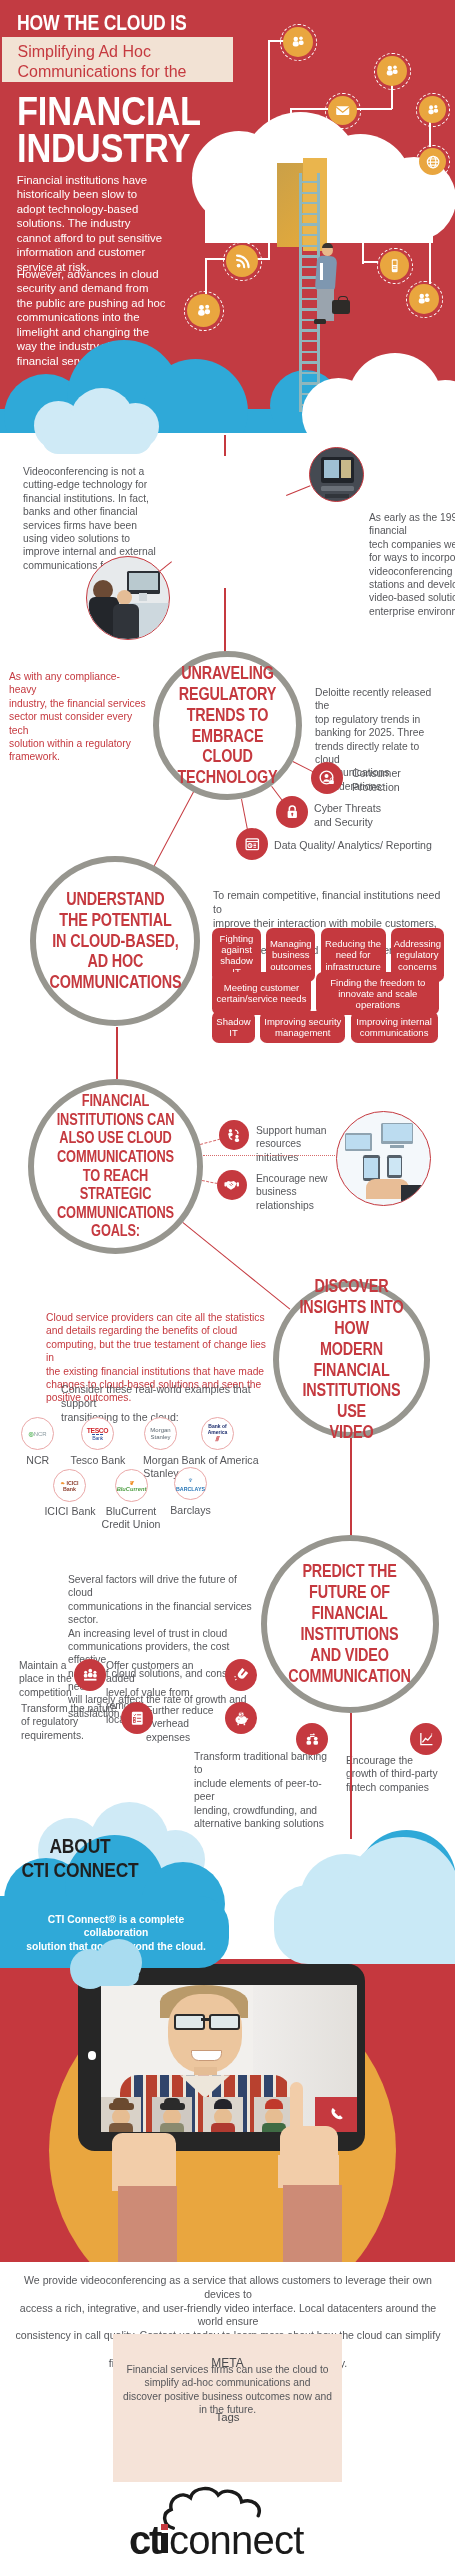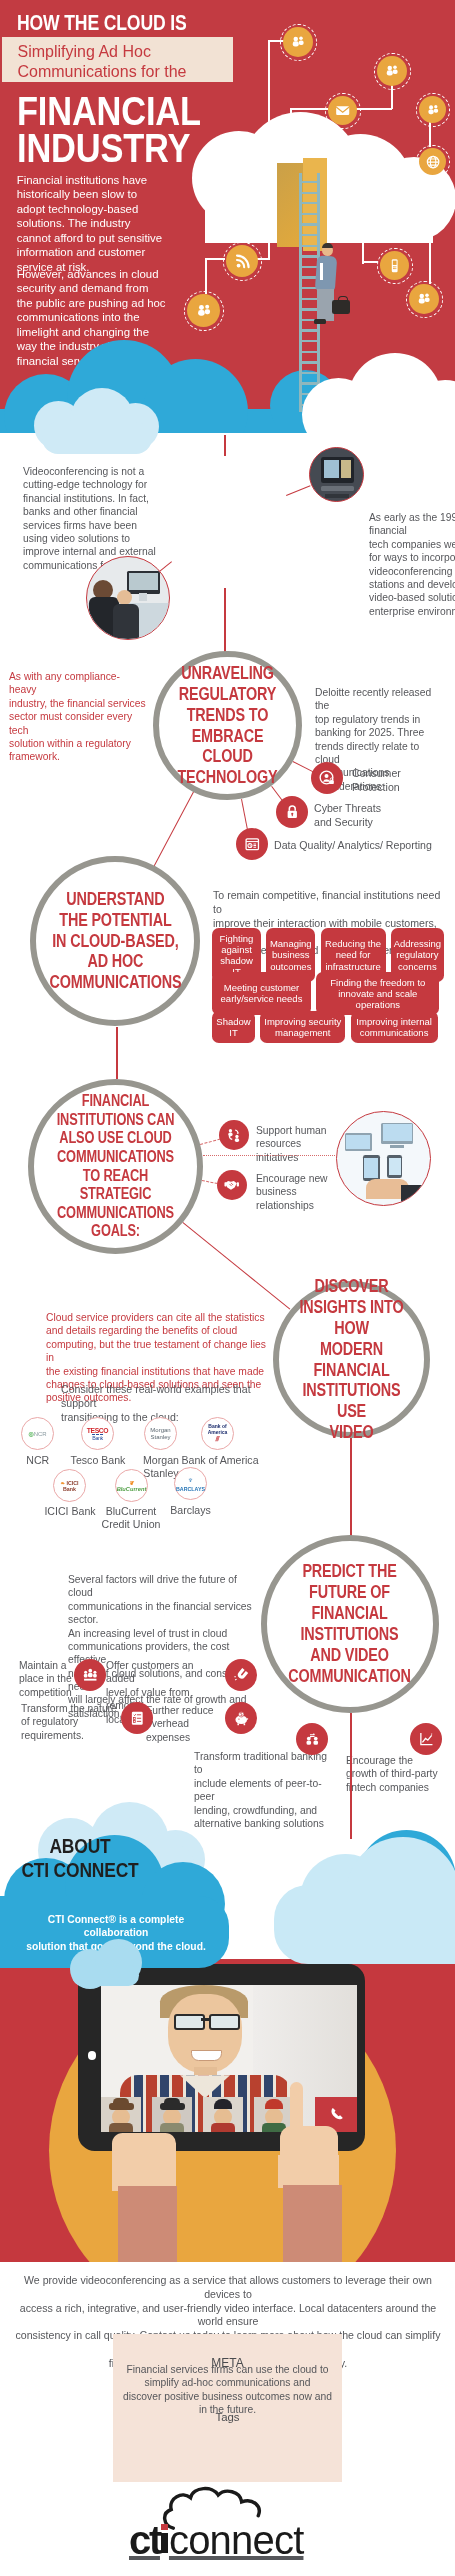--- a/index.html
+++ b/index.html
@@ -327,21 +327,21 @@
   <div class="t" style="left:213px;top:889px;width:236px;font-size:10.6px;">To remain competitive, financial institutions need to
 improve their interaction with mobile customers, meet
 compliance goals, and manage modern security risks.</div>
   <div class="tagrow" style="left:212px;top:928px;">
     <div class="tag" style="width:49px;">Fighting against shadow IT</div>
     <div class="tag" style="width:49px;">Managing business outcomes</div>
     <div class="tag" style="width:65px;">Reducing the need for infrastructure</div>
     <div class="tag" style="width:53px;">Addressing regulatory concerns</div>
   </div>
   <div class="tagrow" style="left:212px;top:972px;">
-    <div class="tag" style="width:99px;">Meeting customer early/service needs</div>
+    <div class="tag" style="width:99px;">Meeting customer certain/service needs</div>
     <div class="tag" style="width:123px;">Finding the freedom to innovate and scale operations</div>
   </div>
   <div class="tagrow" style="left:212px;top:1011px;">
     <div class="tag" style="width:43px;">Shadow IT</div>
     <div class="tag" style="width:85px;">Improving security management</div>
     <div class="tag" style="width:87px;">Improving internal communications</div>
   </div>
   <div class="rl" style="left:116px;top:1027px;width:1.5px;height:52px;"></div>
 
   <div class="ring" style="left:28px;top:1079px;width:175px;height:175px;">
@@ -627,21 +627,21 @@
     <div class="t c" style="left:6px;top:29px;width:217px;font-size:10.3px;">Financial services firms can use the cloud to
 simplify ad-hoc communications and
 discover positive business outcomes now and
 in the future.</div>
     <div class="t c" style="left:0;top:76px;width:229px;font-size:11.4px;color:#4a4b4e;">Tags</div>
   </div>
   <div class="abs" style="left:114px;top:2485px;width:228px;height:91px;">
     <svg viewBox="0 0 220 70" style="position:absolute;left:42px;top:0;width:152px;height:49px;">
       <path d="M25 62 C10 58 8 40 22 35 C18 18 38 8 50 18 C54 2 82 0 90 14 C100 4 122 8 124 24 C140 18 154 30 148 44" fill="none" stroke="#1a1a1a" stroke-width="5" stroke-linecap="round"></path>
     </svg>
-    <div class="abs" style="left:15px;top:33px;display:flex;align-items:baseline;text-decoration:underline;">
+    <div class="abs" style="left:15px;top:33px;display:flex;align-items:baseline;">
       <span style="font-size:40px;font-weight:800;color:#1a1a1a;letter-spacing:-2.3px;">ct</span>
       <span style="position:relative;width:9px;height:30px;display:inline-block;">
         <span style="position:absolute;left:1.5px;bottom:0.8px;width:6.8px;height:20.5px;background:#1a1a1a;"></span>
         <span style="position:absolute;left:1.5px;bottom:23.6px;width:6.8px;height:6.8px;background:#c5393f;"></span>
       </span>
       <span style="font-size:40px;font-weight:400;color:#1a1a1a;letter-spacing:-0.8px;">connect</span>
     </div>
   </div>
 
 </div>

